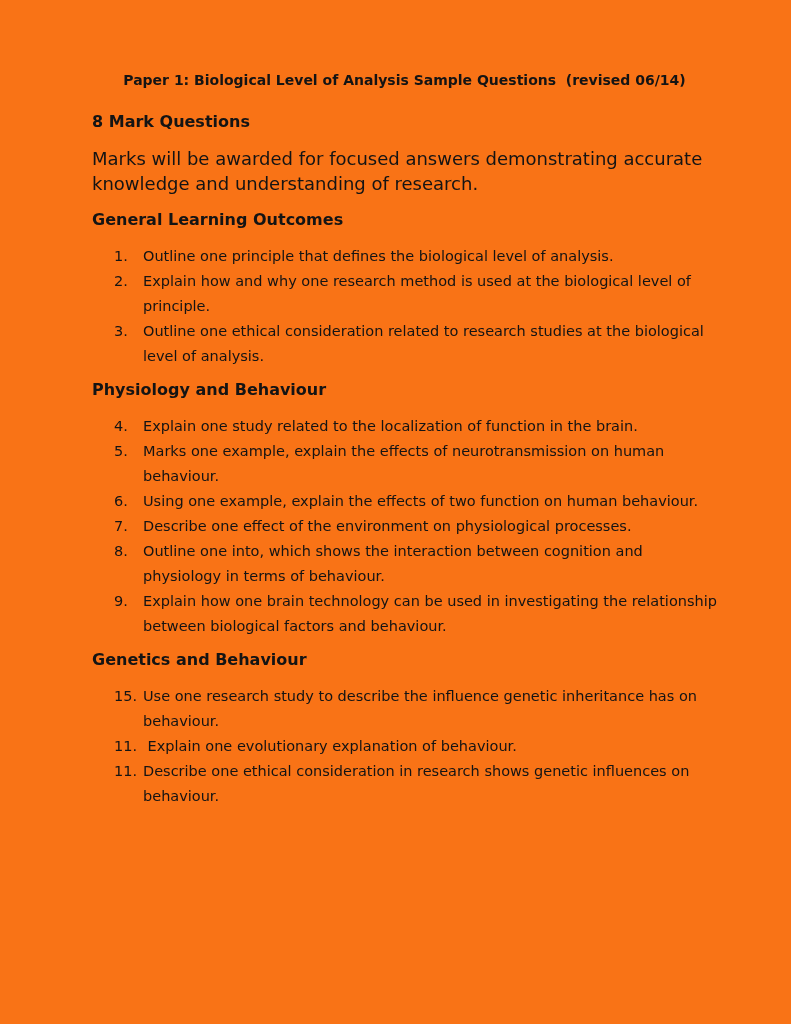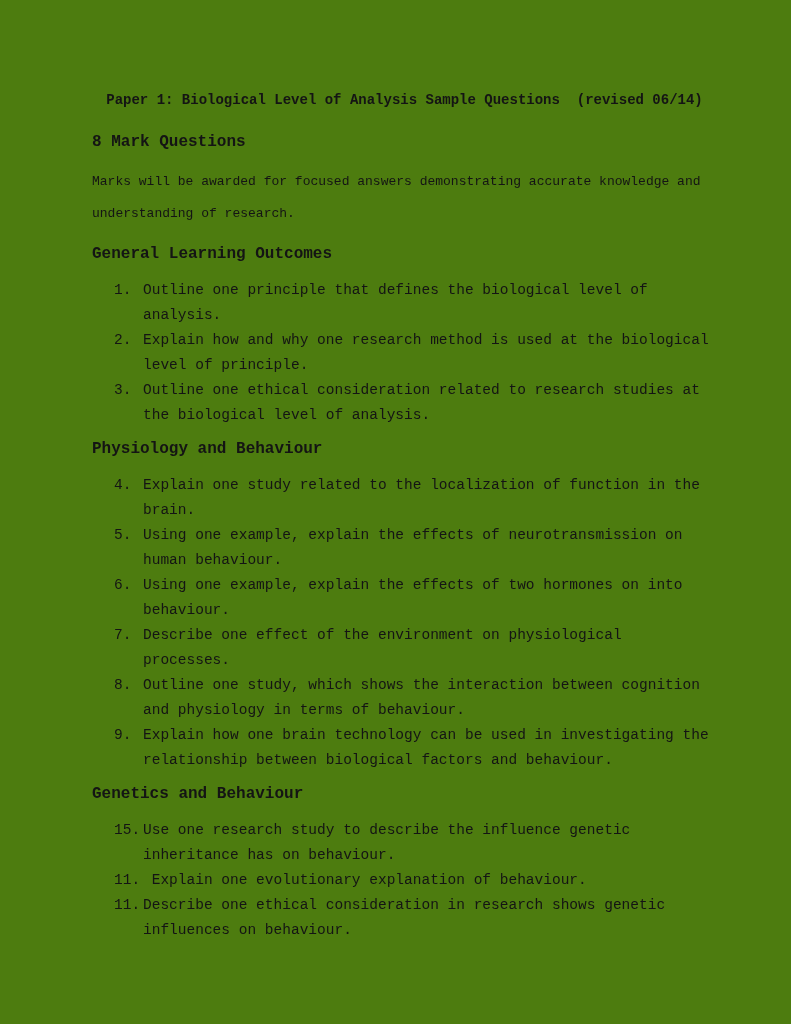--- a/index.html
+++ b/index.html
@@ -11,41 +11,40 @@
     width: 791px;
     height: 1024px;
     color: #141414;
     font-family: "DejaVu Sans", sans-serif;
     overflow: hidden;
   }
   .page {
     box-sizing: border-box;
     width: 791px;
     height: 1024px;
-    padding: 90px 74px 0 92px;
-    background: #4d7c0f;
-    font-family: Liberation Mono, monospace;
+    padding: 70px 74px 0 92px;
+    background: #f97316;
   }
   .title {
     font-size: 14px;
     font-weight: bold;
     line-height: 20px;
     text-align: center;
     white-space: pre-wrap;
     margin: 0 0 22px 0;
   }
   .heading {
     font-size: 16px;
     font-weight: bold;
     line-height: 20px;
     margin: 11px 0 14px 0;
   }
   .para {
-    font-size: 13px;
-    line-height: 32px;
+    font-size: 18px;
+    line-height: 25px;
     margin: 0 0 14px 0;
     white-space: pre-wrap;
   }
   .list {
     margin: 0 0 11px 0;
   }
   .li {
     display: flex;
     font-size: 14.5px;
     line-height: 25px;
@@ -89,33 +88,33 @@
   </div>
 
   <div class="heading">Physiology and Behaviour</div>
   <div class="list">
     <div class="li">
       <span class="num">4.</span>
       <span class="txt">Explain one study related to the localization of function in the brain.</span>
     </div>
     <div class="li">
       <span class="num">5.</span>
-      <span class="txt">Using one example, explain the effects of neurotransmission on human behaviour.</span>
+      <span class="txt">Marks one example, explain the effects of neurotransmission on human behaviour.</span>
     </div>
     <div class="li">
       <span class="num">6.</span>
-      <span class="txt">Using one example, explain the effects of two hormones on into behaviour.</span>
+      <span class="txt">Using one example, explain the effects of two function on human behaviour.</span>
     </div>
     <div class="li">
       <span class="num">7.</span>
       <span class="txt">Describe one effect of the environment on physiological processes.</span>
     </div>
     <div class="li">
       <span class="num">8.</span>
-      <span class="txt">Outline one study, which shows the interaction between cognition and physiology in terms of behaviour.</span>
+      <span class="txt">Outline one into, which shows the interaction between cognition and physiology in terms of behaviour.</span>
     </div>
     <div class="li">
       <span class="num">9.</span>
       <span class="txt">Explain how one brain technology can be used in investigating the relationship between biological factors and behaviour.</span>
     </div>
   </div>
 
   <div class="heading">Genetics and Behaviour</div>
   <div class="list">
     <div class="li">

